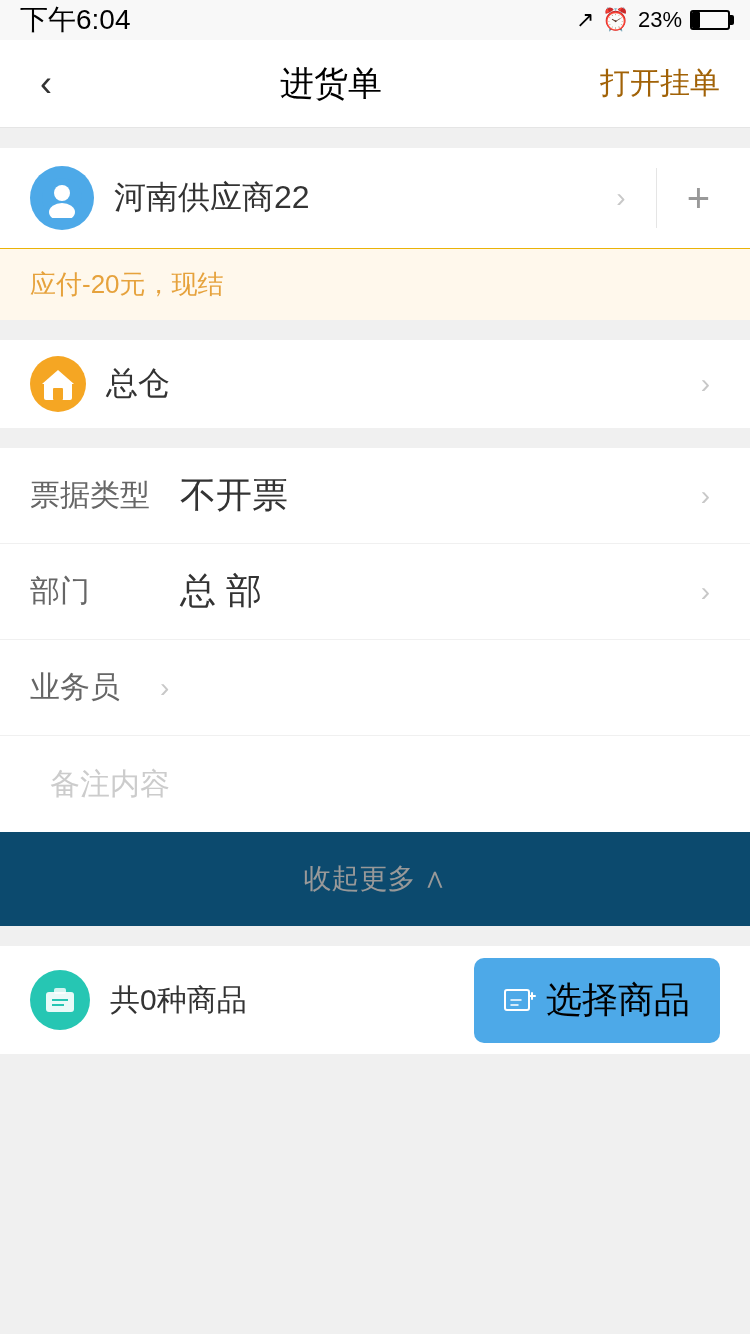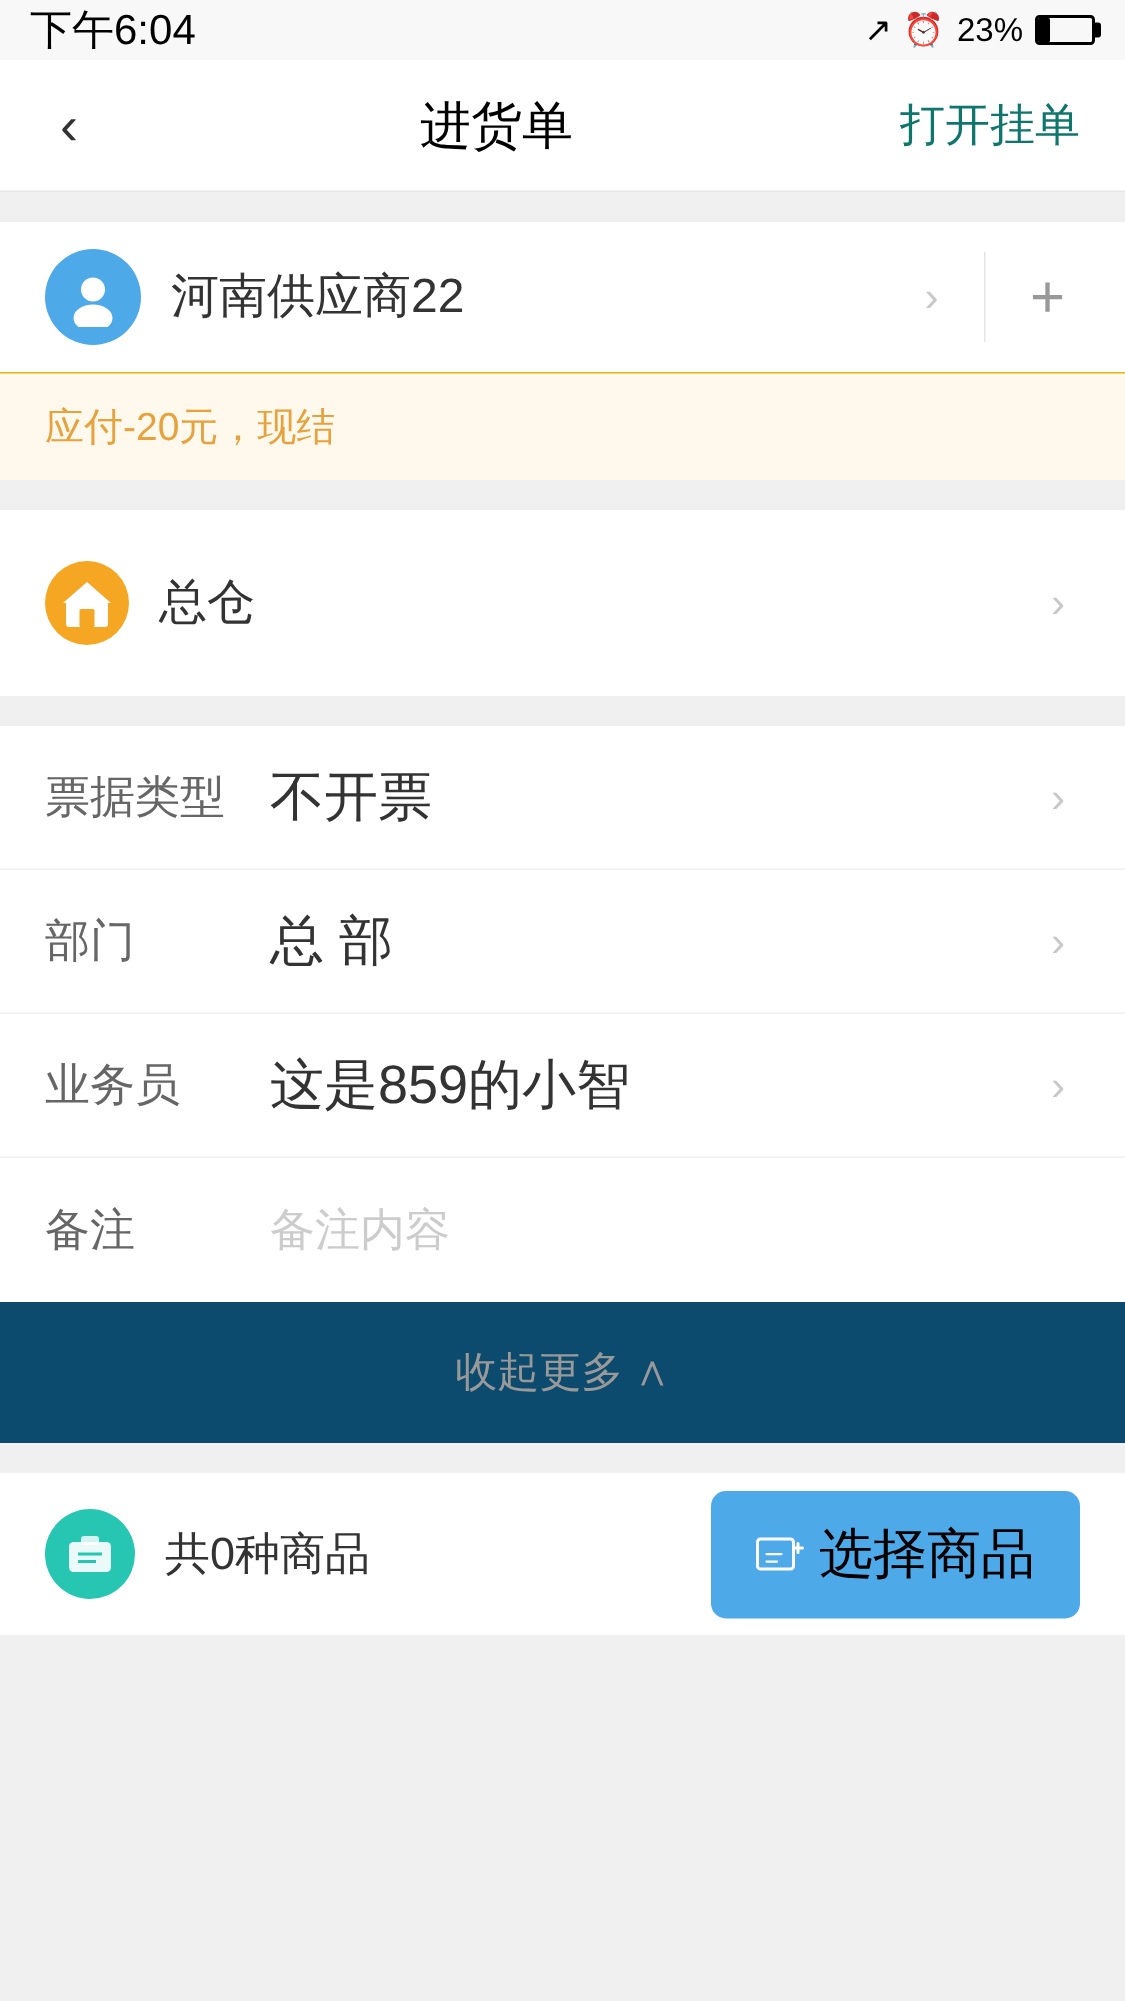--- a/index.html
+++ b/index.html
@@ -55,21 +55,21 @@
       cursor: pointer;
       padding: 10px;
     }
     .nav-title {
       font-size: 34px;
       font-weight: 500;
       color: #000;
     }
     .nav-action {
       font-size: 30px;
-      color: #0f766e;
+      color: #a16207;
       cursor: pointer;
     }
 
     
     .divider-section {
       height: 20px;
       background: #f0f0f0;
     }
 
     
@@ -131,21 +131,21 @@
     .section-divider {
       height: 20px;
       background: #f0f0f0;
     }
 
     
     .warehouse-row {
       display: flex;
       align-items: center;
       padding: 0 30px;
-      height: 124px;
+      height: 88px;
       background: #fff;
     }
     .warehouse-icon {
       width: 56px; height: 56px;
       border-radius: 50%;
       background: #f5a623;
       display: flex; align-items: center; justify-content: center;
       margin-right: 20px;
       flex-shrink: 0;
     }
@@ -310,26 +310,24 @@
   </div>
 
   <div class="form-row">
     <div class="form-label">部门</div>
     <div class="form-value">总 部</div>
     <span class="chevron-right">›</span>
   </div>
 
   <div class="form-row">
     <div class="form-label">业务员</div>
-    <div class="form-value">这是859的小智</div>
     <span class="chevron-right">›</span>
   </div>
 
   <div class="form-row">
-    <div class="form-label">备注</div>
     <div class="form-placeholder">备注内容</div>
   </div>
 </div>
 
 <div class="collapse-row">
   <span class="collapse-text">收起更多 ∧</span>
 </div>
 
 <div class="bottom-section">
   <div class="product-icon">

